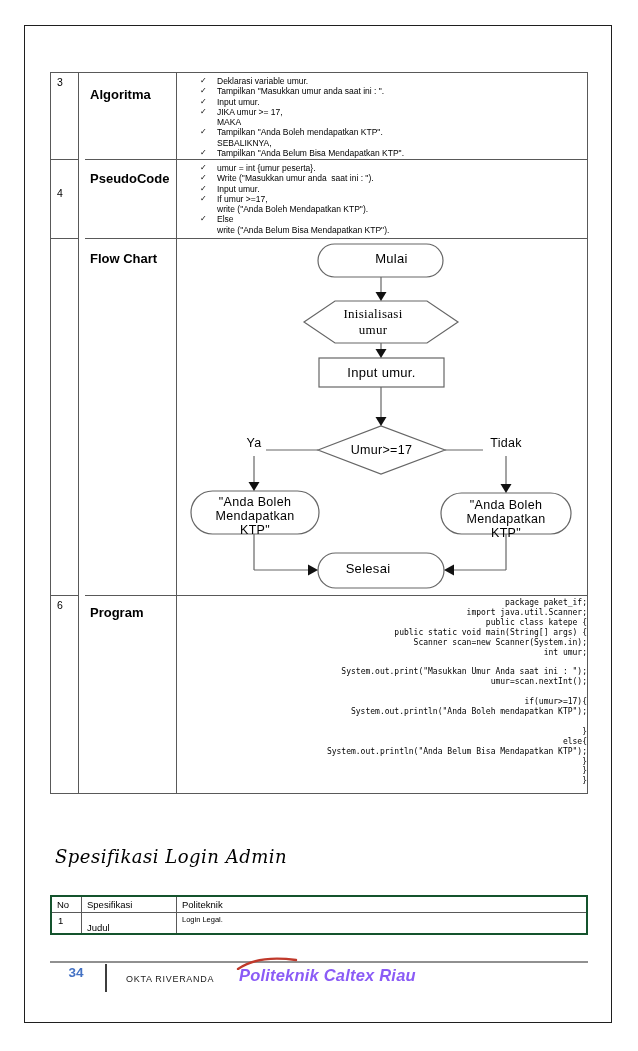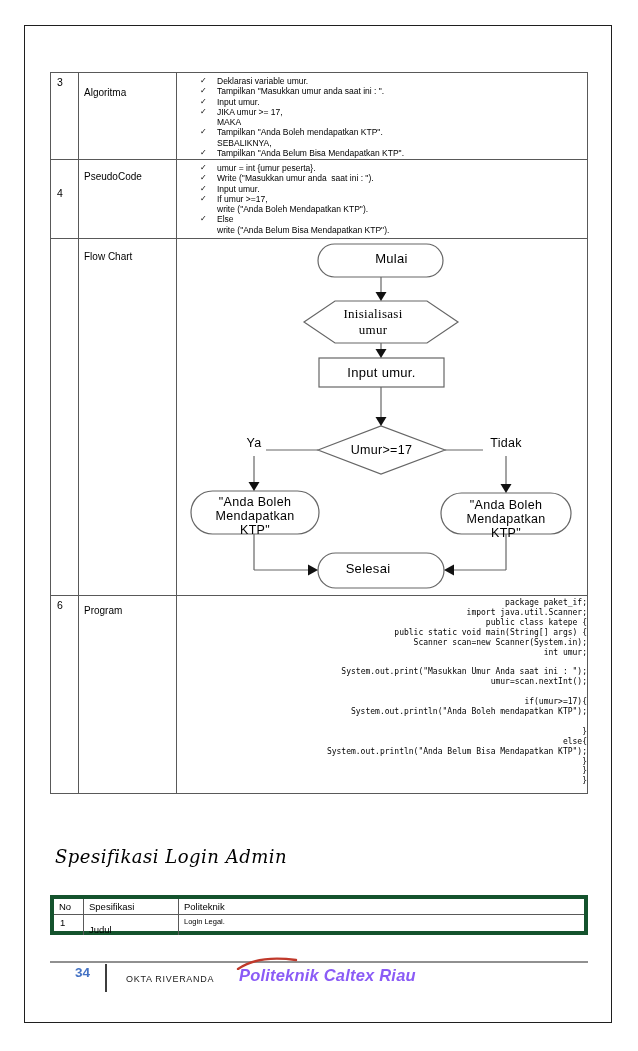--- a/index.html
+++ b/index.html
@@ -19,21 +19,21 @@
     display:grid; grid-template-columns:28px 98px 1fr;
     grid-template-rows:87px 79px 357px 1fr;
     border:1px solid #595959; background:#fff;
   }
   .t1 > div { border-right:1px solid #595959; border-bottom:1px solid #595959; overflow:hidden; }
   .t1 > div:nth-child(3n) { border-right:none; }
   .t1 > div:nth-child(n+10) { border-bottom:none; }
 
   .numcell { font-size:10.5px; padding:3px 0 0 6px; }
   .numcell.mid { padding-top:27px; }
-  .labelcell { font-weight:normal; font-size:10px; padding-left:5px; }
+  .labelcell { font-weight:bold; font-size:13px; padding-left:5px;margin-left:6px; }
   .pad14 { padding-top:14px; } .pad11 { padding-top:11px; }
   .pad12 { padding-top:12px; } .pad9 { padding-top:9px; }
 
   .listcell { padding-top:3px; font-size:8.5px; line-height:10.3px; }
   .li { display:flex; }
   .li .mark { width:17px; margin-left:23px; flex:none; font-size:8px; }
   .li .txt { white-space:pre-wrap; }
 
   .codecell { padding:2px 0 0 5px;text-align:right; }
   .codecell pre {
@@ -54,34 +54,34 @@
   .heading {
     position:absolute; left:55px; top:846px;
     font-family:"DejaVu Serif", serif; font-style:italic;
     font-size:18px; letter-spacing:0.5px;
   }
 
   
   .t2 {
     position:absolute; left:50px; top:895px; width:538px; height:40px;
     display:grid; grid-template-columns:30px 95px 1fr; grid-template-rows:16px 1fr;
-    border:4px solid #14532d; background:#fff;
+    border:2px solid #14532d; background:#fff;
   }
   .t2 > div { border-right:1px solid #595959; border-bottom:1px solid #595959; }
   .t2 > div:nth-child(3n) { border-right:none; }
   .t2 > div:nth-child(n+4) { border-bottom:none; }
   .t2 .h { font-size:9.5px; padding:2px 0 0 5px; }
   .t2 .c1 { font-size:9.5px; padding:2px 0 0 6px; }
   .t2 .c2 { font-size:9.5px; padding:9px 0 0 5px; }
   .t2 .c3 { font-size:7.5px; padding:2px 0 0 5px; }
 
   
   .footer-line { position:absolute; left:50px; top:961px; width:538px; height:2px; background:#909090; }
   .page-num {
-    position:absolute; left:75px; top:965px; width:28px; text-align:left;
+    position:absolute; left:62px; top:965px; width:28px; text-align:center;
     font-size:13.5px; font-weight:bold; color:#4472c4;
   }
   .footer-divider { position:absolute; left:105px; top:964px; width:2px; height:28px; background:#3d3d3d; }
   .author { position:absolute; left:126px; top:974px; font-size:9px; letter-spacing:0.7px; color:#1a1a1a; }
   .logo-text {
     position:absolute; left:239px; top:966px;
     font-size:16.5px; font-weight:bold; font-style:italic;
     color:#8b5cf6; letter-spacing:0.2px;
   }
   .logo-swoosh { position:absolute; left:236px; top:956px; }

